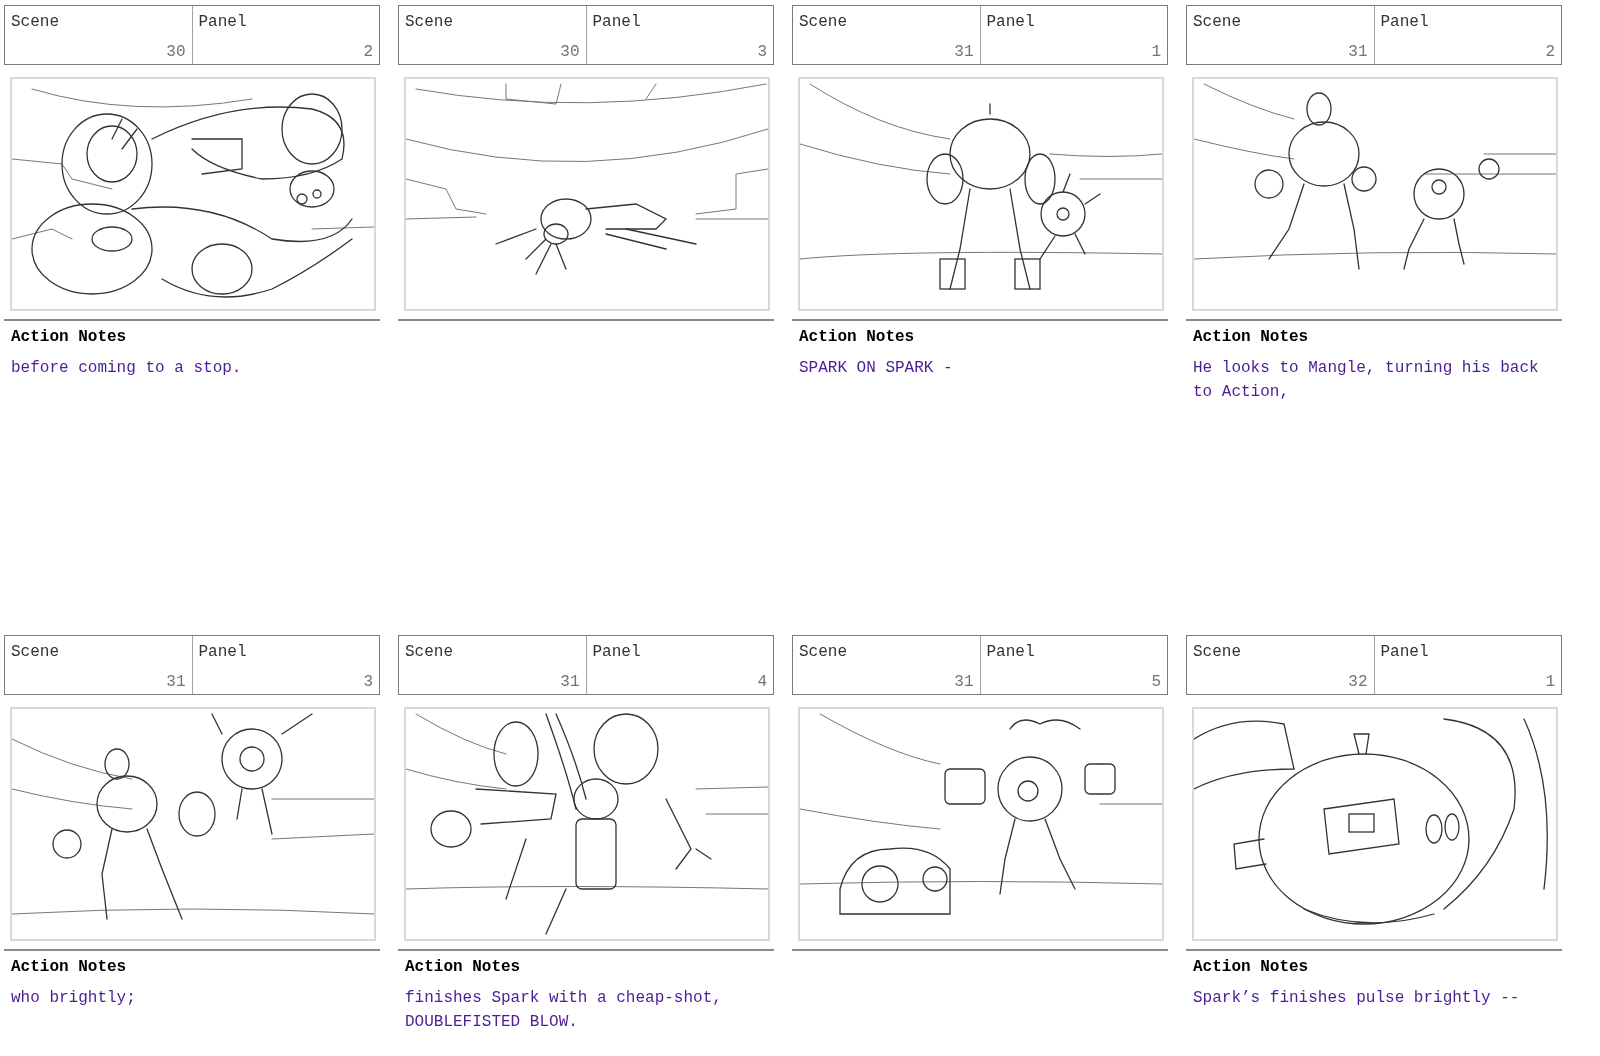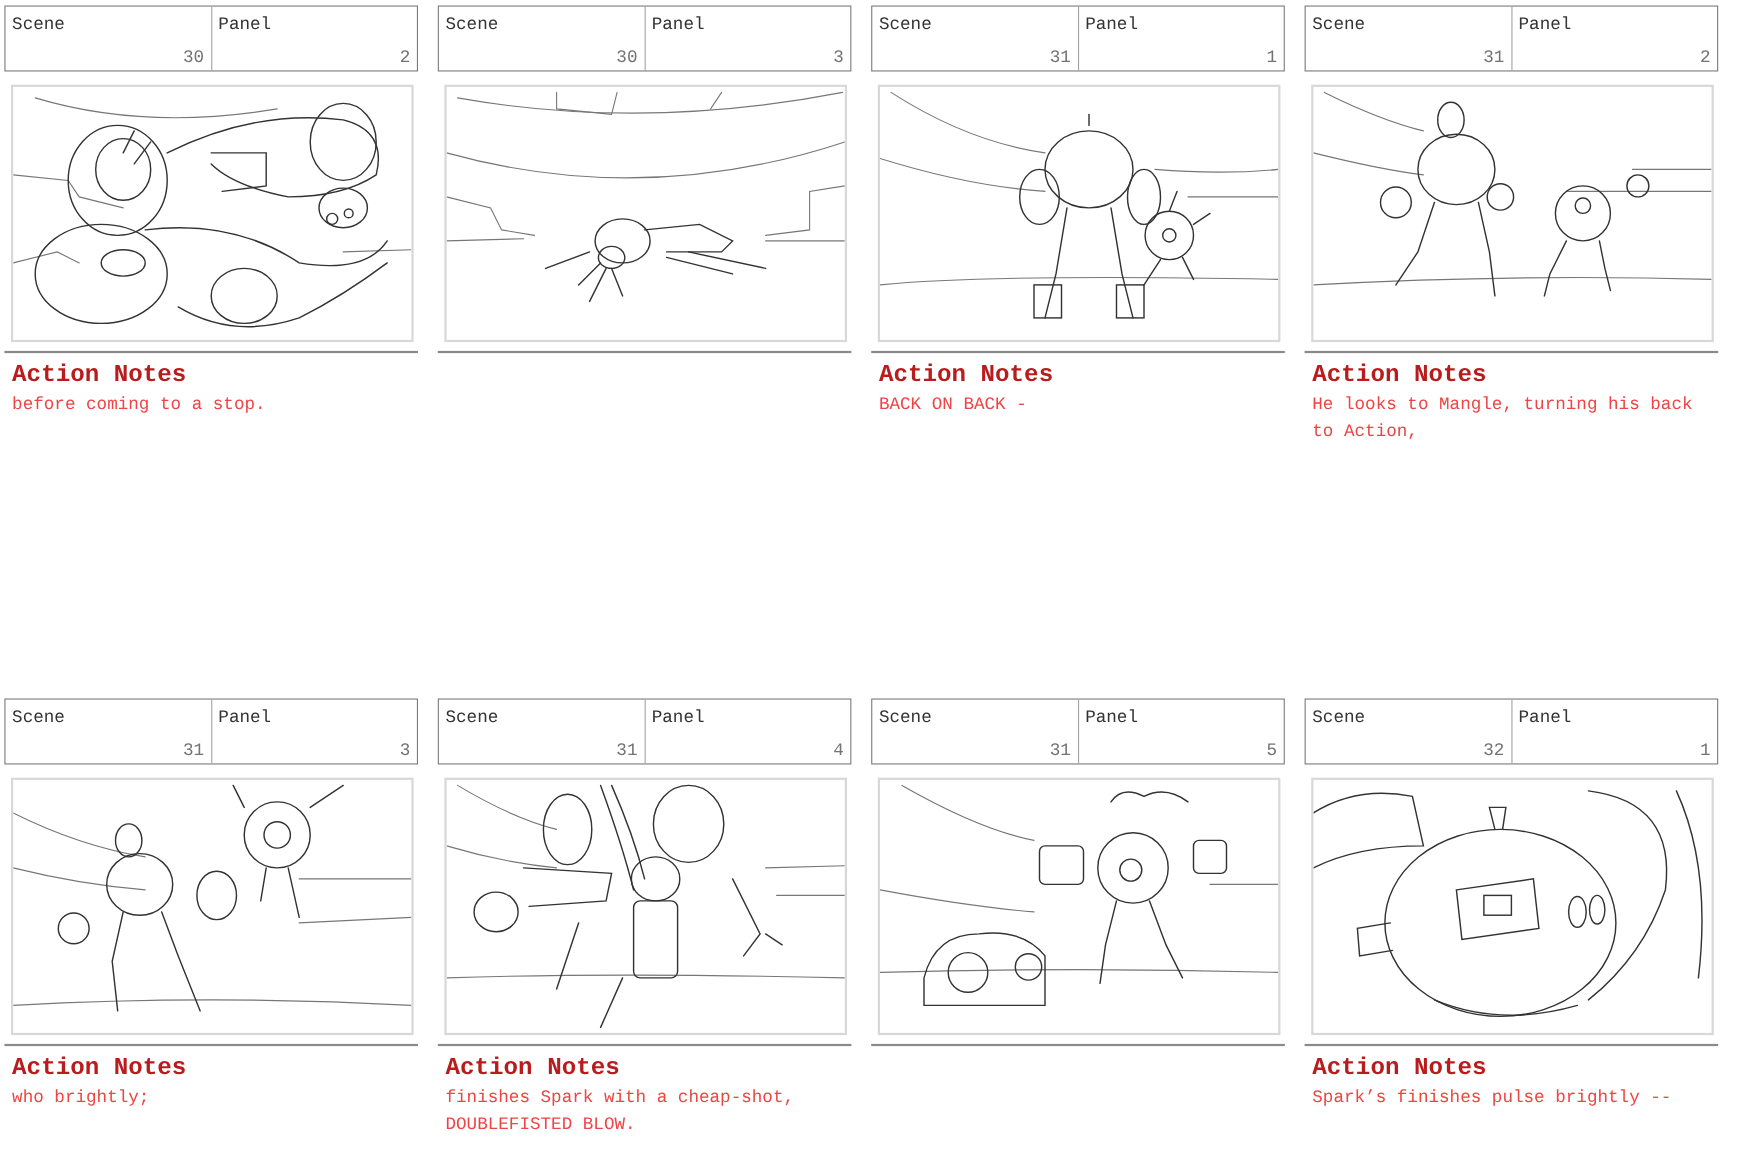--- a/index.html
+++ b/index.html
@@ -10,24 +10,24 @@
          border: 1px solid #7a7a7a; display: flex; }
   .hdr .cell { flex: 1; position: relative; }
   .hdr .cell + .cell { border-left: 1px solid #a3a3a3; }
   .hdr .lbl { position: absolute; left: 6px; top: 7px; font-size: 16px; color: #333; }
   .hdr .num { position: absolute; right: 6px; bottom: 3px; font-size: 16px; color: #737373; }
   .frame { position: absolute; left: 6px; top: 72px; width: 362px; height: 230px;
            border: 2px solid #d8d8d8; background: #fff; overflow: hidden; }
   .frame svg { width: 100%; height: 100%; display: block; }
   .sep { position: absolute; left: 0; top: 314px; width: 376px; height: 0;
          border-top: 2px solid #8a8a8a; }
-  .notes-title { position: absolute; left: 7px; top: 323px; font-size: 22px;
-                 font-weight: bold; color: #b91c1c; text-align: right; }
+  .notes-title { position: absolute; left: 7px; top: 323px; font-size: 16px;
+                 font-weight: bold; color: #000000; text-align: right; }
   .notes-text { position: absolute; left: 7px; top: 351px; width: 370px; font-size: 16px;
-                line-height: 24px; color: #ef4444; white-space: pre-wrap; }
+                line-height: 24px; color: #4c1d95; white-space: pre-wrap; }
   svg path, svg ellipse, svg circle, svg rect, svg line { fill: none; stroke: #333; stroke-width: 1.3; stroke-linecap: round; }
   svg .lt { stroke: #777; stroke-width: 1; }
 </style>
 </head>
 <body>
 
 <div class="panel" style="left:4px; top:5px;">
   <div class="hdr">
     <div class="cell">
       <span class="lbl">Scene</span>
@@ -121,21 +121,21 @@
       <path d="M170 110 L160 170 L150 210 M210 110 L220 170 L230 210"></path>
       <rect x="140" y="180" width="25" height="30"></rect>
         <rect x="215" y="180" width="25" height="30"></rect>
       <circle cx="263" cy="135" r="22"></circle>
         <circle cx="263" cy="135" r="6"></circle>
       <path d="M263 113 L270 95 M285 125 L300 115 M255 157 L240 180 M275 155 L285 175"></path>
     </svg>
   </div>
   <div class="sep"></div>
   <div class="notes-title">Action Notes</div>
-  <div class="notes-text">BACK ON BACK -</div>
+  <div class="notes-text">SPARK ON SPARK -</div>
 </div>
 
 <div class="panel" style="left:1186px; top:5px;">
   <div class="hdr">
     <div class="cell">
       <span class="lbl">Scene</span>
       <span class="num">31</span>
     </div>
     <div class="cell">
       <span class="lbl">Panel</span>

